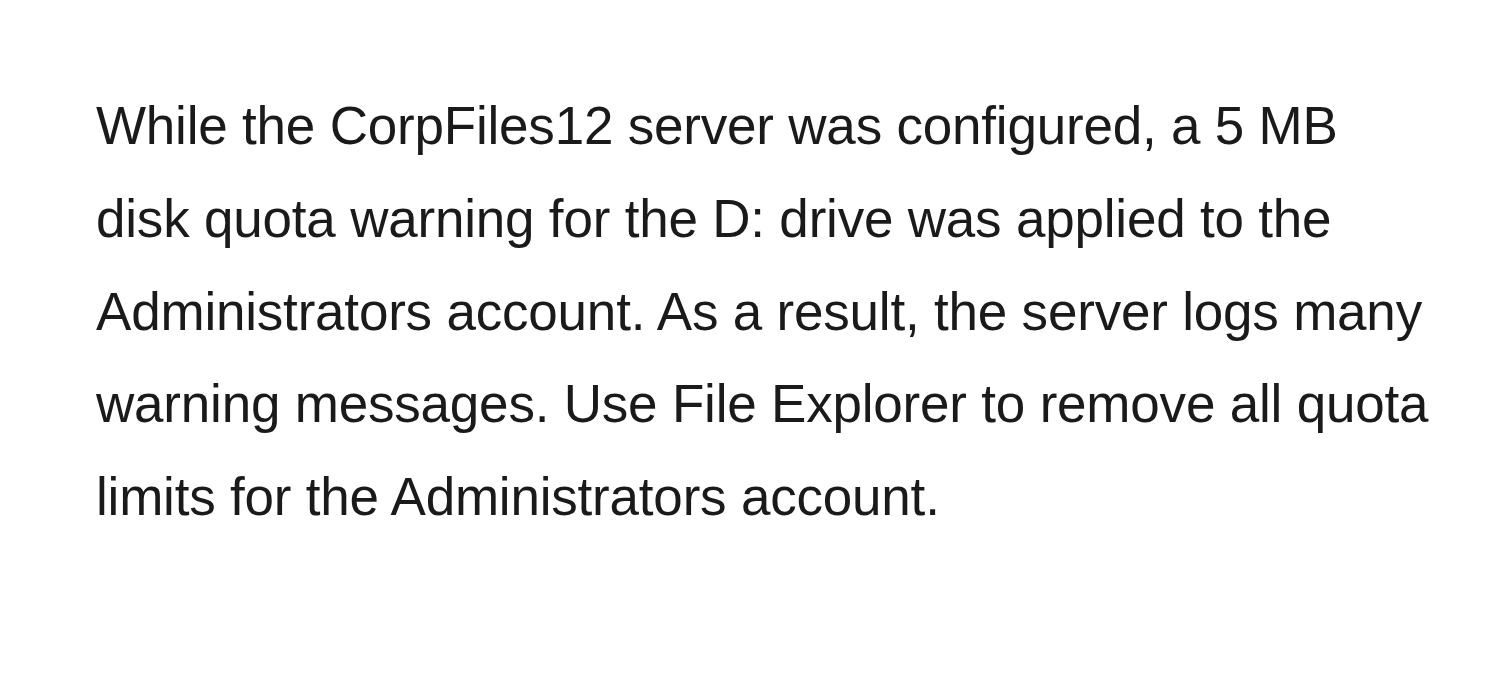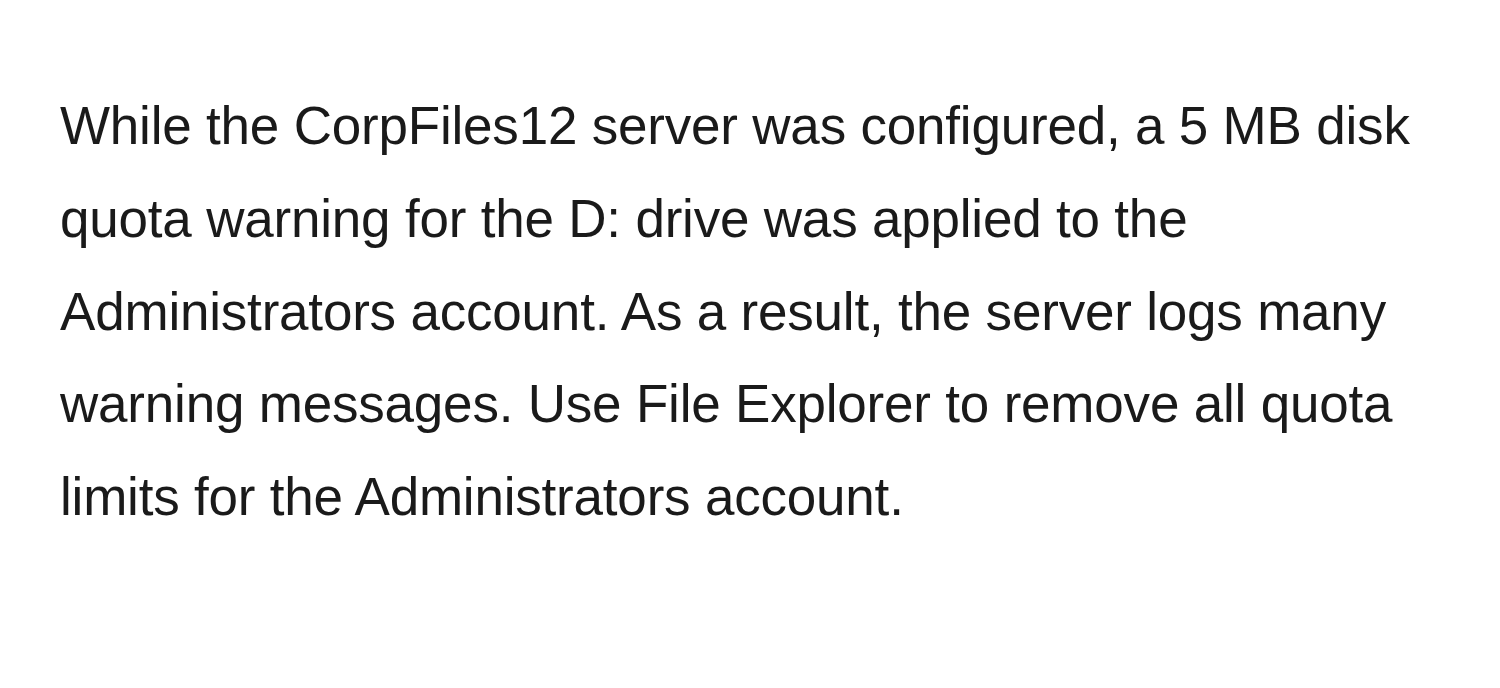--- a/index.html
+++ b/index.html
@@ -15,20 +15,21 @@
     }
     .content {
       padding: 80px 60px 60px 60px;
     }
     .paragraph {
       font-size: 53px;
       line-height: 1.75;
       color: #1a1a1a;
       font-weight: 400;
       letter-spacing: -0.2px;
+      margin-left: 36px;
     }
   </style>
 </head>
 <body>
 
 <div class="content">
   <p class="paragraph">While the CorpFiles12 server was configured, a 5 MB disk quota warning for the D: drive was applied to the Administrators account. As a result, the server logs many warning messages. Use File Explorer to remove all quota limits for the Administrators account.</p>
 </div>
 
 </body></html>

